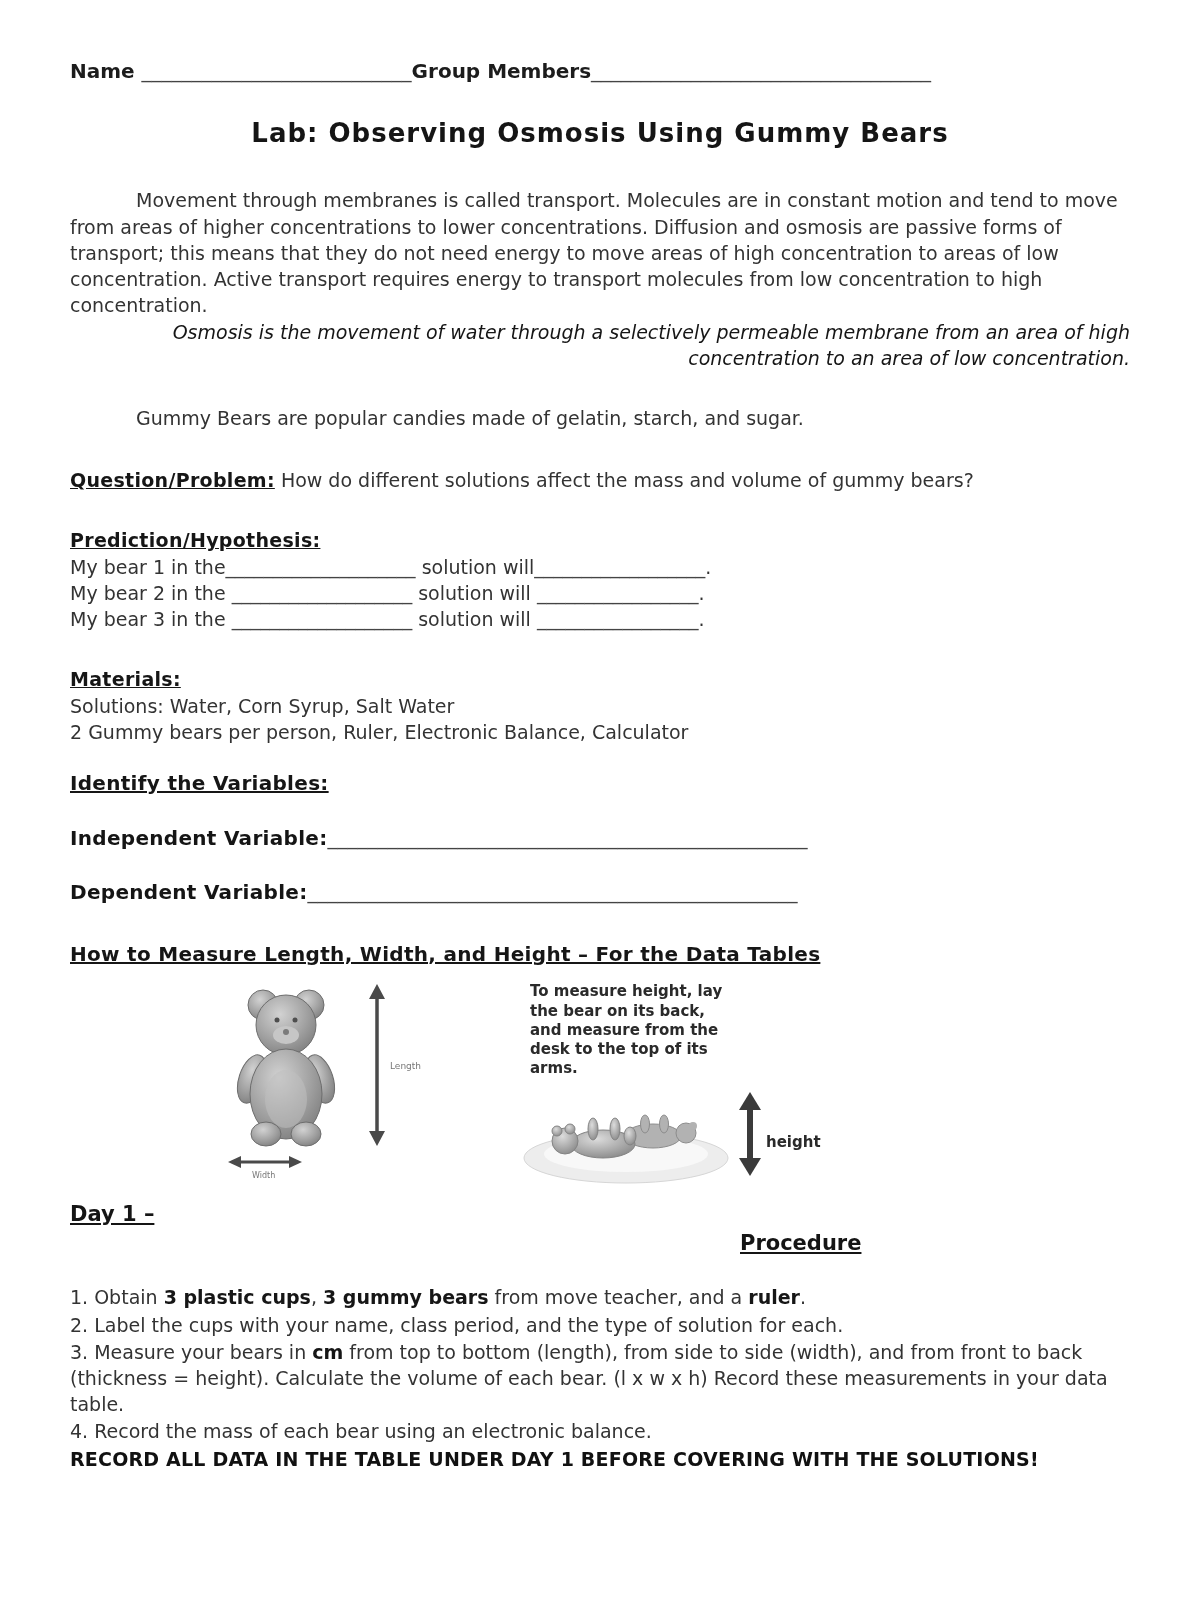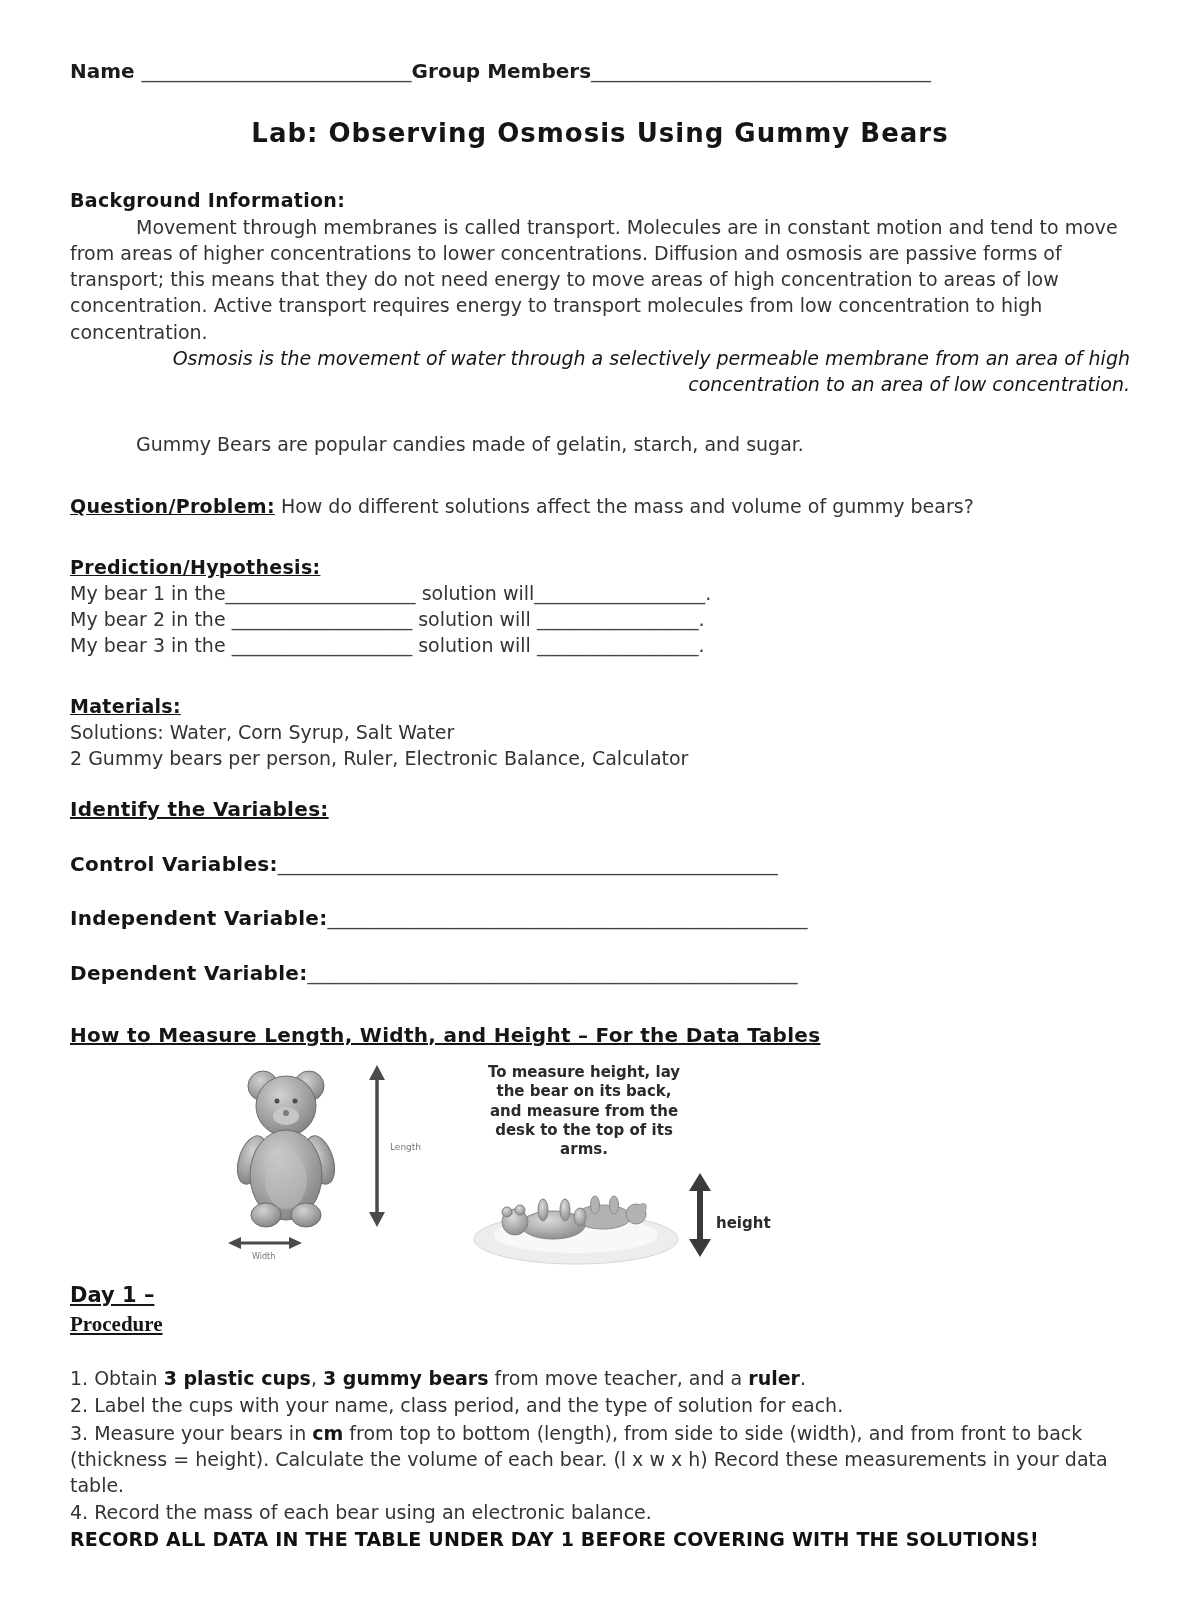--- a/index.html
+++ b/index.html
@@ -29,46 +29,45 @@
   .var-row .lbl{font-weight:bold;color:#151515;letter-spacing:0.3px;}
   .measure-heading{margin-top:34px;font-size:20px;}
   
   .figures{display:flex;margin:14px 0 0 120px;}
   .fig-left{position:relative;width:290px;height:208px;flex:0 0 auto;}
   .bear-svg{position:absolute;left:30px;top:0;}
   .arrow-v{position:absolute;left:176px;top:2px;}
   .len-label{position:absolute;left:200px;top:78px;font-size:9px;color:#777;}
   .arrow-h{position:absolute;left:38px;top:172px;}
   .wid-label{position:absolute;left:62px;top:188px;font-size:8px;color:#777;text-align:right;}
-  .fig-right{position:relative;width:420px;flex:0 0 auto;text-align:center;}
+  .fig-right{position:relative;width:420px;margin-left:50px;flex:0 0 auto;}
   .height-note{width:208px;font-size:15px;font-weight:bold;color:#2a2a2a;line-height:1.28;}
   .plate-row{position:relative;margin-top:6px;height:104px;}
   .plate-svg{position:absolute;left:-12px;top:0;}
   .arrow-height{position:absolute;left:206px;top:8px;}
   .height-label{position:absolute;left:236px;top:48px;font-size:15px;font-weight:bold;color:#2a2a2a;}
   
   .day-row{display:flex;margin-top:10px;font-size:21px;font-weight:bold;color:#151515;flex-direction:column;}
-  .proc-heading{font-family:Liberation Serif, serif;}
+  .proc-heading{margin-left:670px;}
   .steps{margin-top:26px;}
   .step{margin:0 0 1px 0;}
   .warning{font-weight:bold;color:#111;letter-spacing:0.2px;}
 </style>
 </head>
 <body>
 
 <div class="page">
 
   <div class="name-line">
     <span class="lbl">Name </span><span class="blank">___________________________</span><span class="lbl">Group Members</span><span class="blank">__________________________________</span>
   </div>
 
   <div class="title">Lab: Observing Osmosis Using Gummy Bears</div>
 
   <div class="section">
-    <div class="h">Background Information:</div>
     <p class="para indent">Movement through membranes is called transport.  Molecules are in constant motion and tend to move from areas of higher concentrations to lower concentrations.  Diffusion and osmosis are passive forms of transport; this means that they do not need energy to move areas of high concentration to areas of low concentration. Active transport requires energy to transport molecules from low concentration to high concentration.</p>
     <p class="para emphasis">Osmosis is the movement of water through a selectively permeable membrane from an area of high concentration to an area of low concentration.</p>
     <p class="para indent gap-sm" style="margin-top:34px;">Gummy Bears are popular candies made of gelatin, starch, and sugar.</p>
   </div>
 
   <div class="section" style="margin-top:36px;">
     <span class="h u">Question/Problem:</span><span> How do different solutions affect the mass and volume of gummy bears?</span>
   </div>
 
   <div class="section" style="margin-top:34px;">
@@ -79,21 +78,20 @@
   </div>
 
   <div class="section" style="margin-top:34px;">
     <div class="h u">Materials:</div>
     <div>Solutions: Water, Corn Syrup, Salt Water</div>
     <div>2 Gummy bears per person, Ruler, Electronic Balance, Calculator</div>
   </div>
 
   <div class="section" style="margin-top:25px;">
     <div class="h u" style="font-size:20px;">Identify the Variables: </div>
-    <div class="var-row"><span class="lbl">Control Variables:</span><span class="blank">__________________________________________________</span></div>
     <div class="var-row"><span class="lbl">Independent Variable:</span><span class="blank">________________________________________________</span></div>
     <div class="var-row"><span class="lbl">Dependent Variable:</span><span class="blank">_________________________________________________</span></div>
   </div>
 
   <div class="section measure-heading">
     <span class="h u">How to Measure Length, Width, and Height – For the Data Tables</span>
   </div>
 
   <div class="figures">
 

